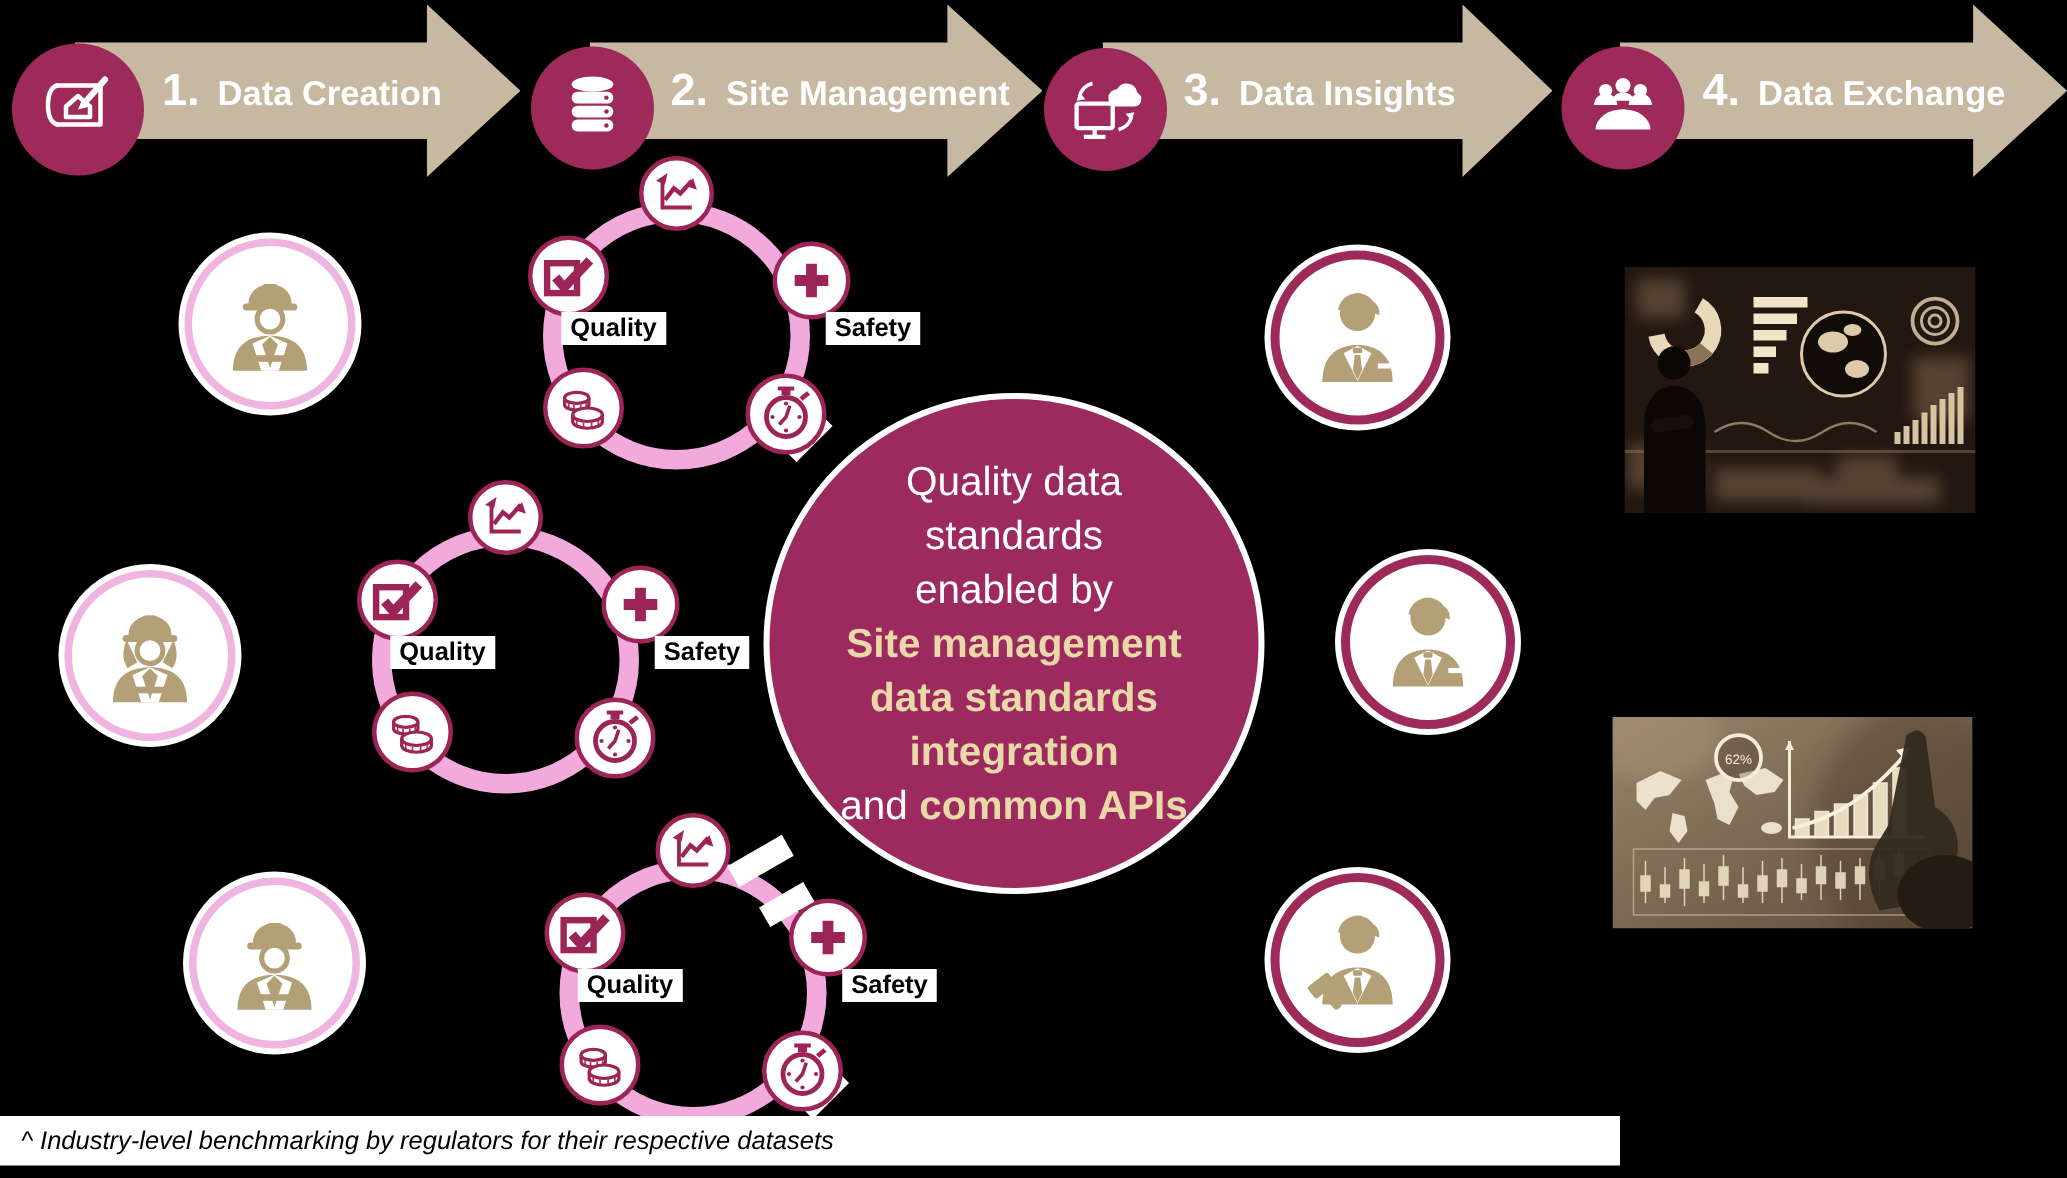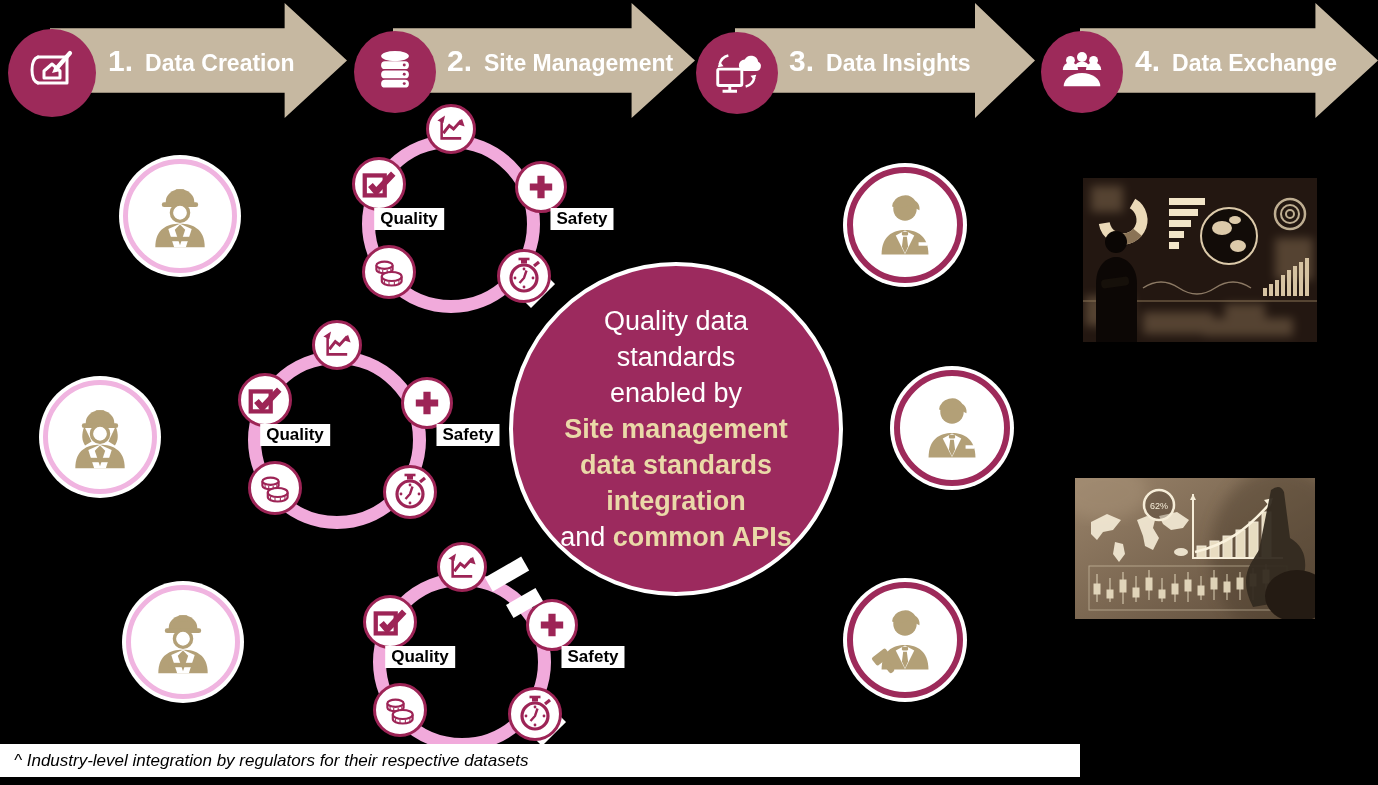--- a/index.html
+++ b/index.html
@@ -531,14 +531,14 @@
         <rect x="188" y="92" width="6" height="13"></rect>
     </g>
     <g>
       <path d="M196 12 q9 -7 13 2 l6 46 q17 10 15 31 l-6 30 -46 8 q-13 -25 -2 -44 l8 -13 z" fill="#332a20" opacity=".95"></path>
       <ellipse cx="222" cy="118" rx="32" ry="26" fill="#241b13"></ellipse>
     </g>
   </svg>
 </div>
 
 <div class="footnote">
-  <span>^ Industry-level integration by regulators for their respective datasets</span>
+  <span>^ Industry-level benchmarking by regulators for their respective datasets</span>
 </div>
 
 </body></html>

